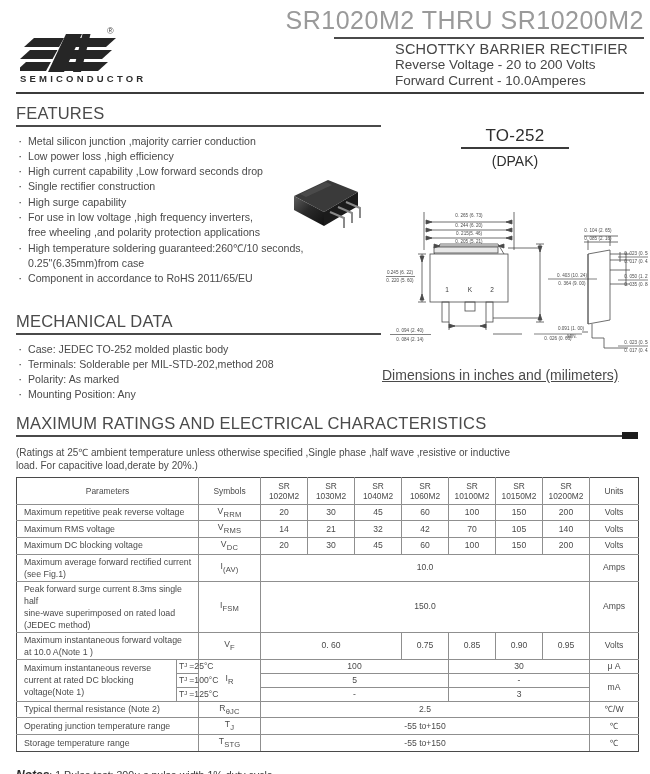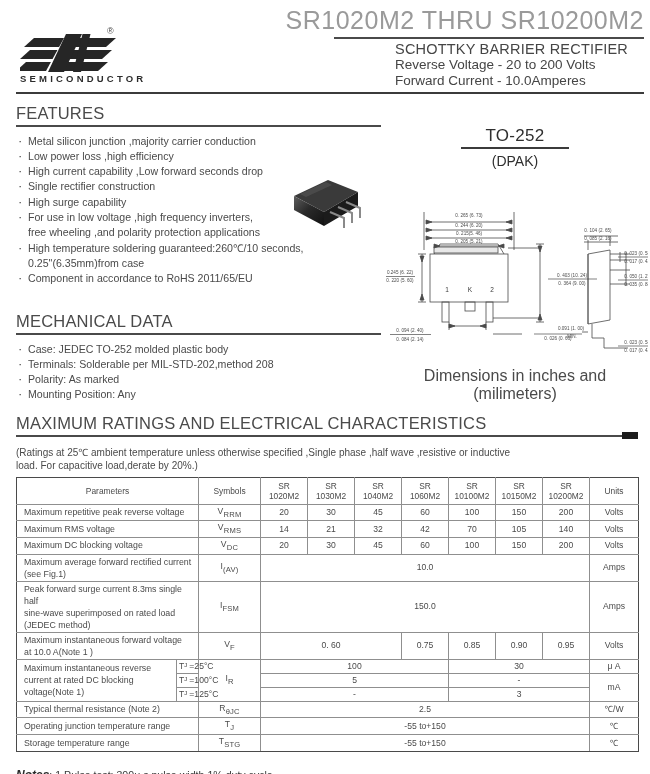--- a/index.html
+++ b/index.html
@@ -127,21 +127,21 @@
   .pkg-block { position: absolute; left: 382px; top: 126px; width: 266px; }
   .pkg-name {
     font-size: 17px; color: #2f2f2f; text-align: center; letter-spacing: .3px;
   }
   .pkg-name-rule {
     width: 108px; height: 1.6px; background: #3b3b3b; margin: 1px auto 0 auto;
   }
   .pkg-sub { font-size: 14px; color: #2f2f2f; text-align: center; margin-top: 4px; }
   .dim-caption {
     position: absolute; left: 382px; top: 367px; width: 266px;
-    text-align: center; font-size: 16px; color: #4a4a4a;
+    text-align: left; font-size: 14px; color: #4a4a4a; text-decoration: underline;
   }
   .drawing { position: absolute; left: 382px; top: 192px; }
   .photo { position: absolute; left: 288px; top: 178px; }
 </style>
 </head>
 <body>
 
 <div class="header">
 
   <div class="logo-wrap">

